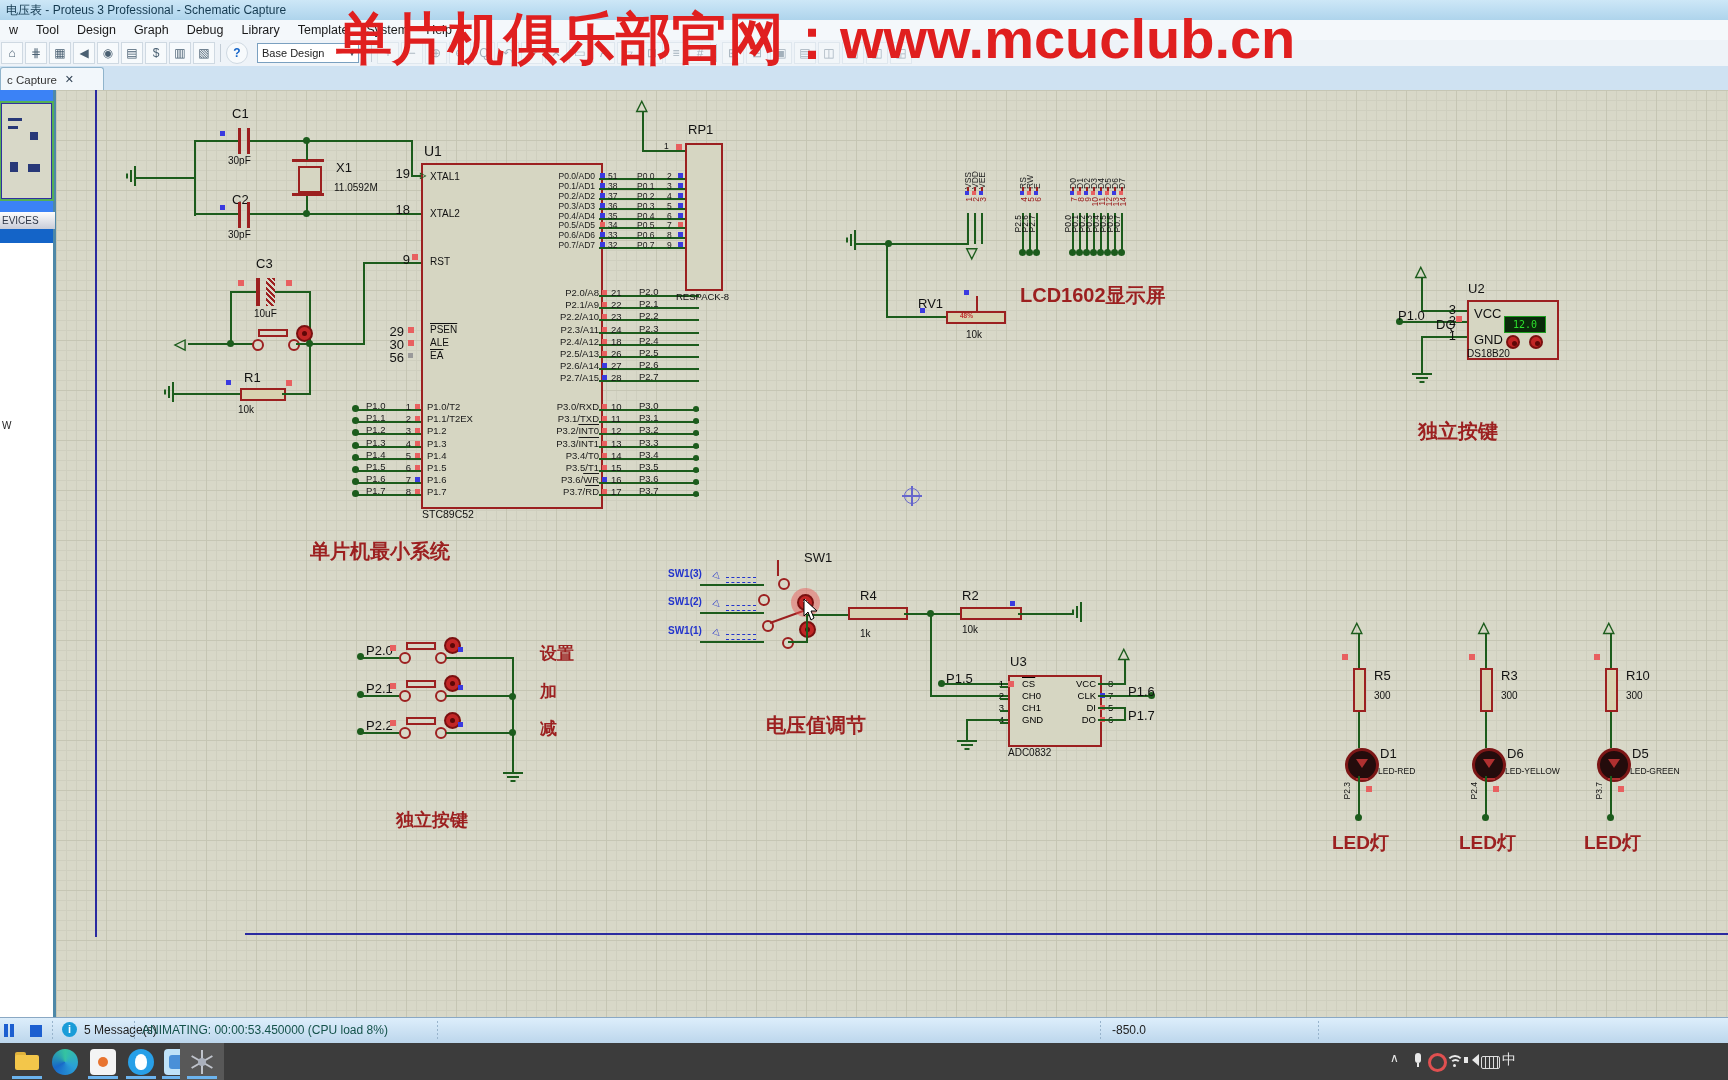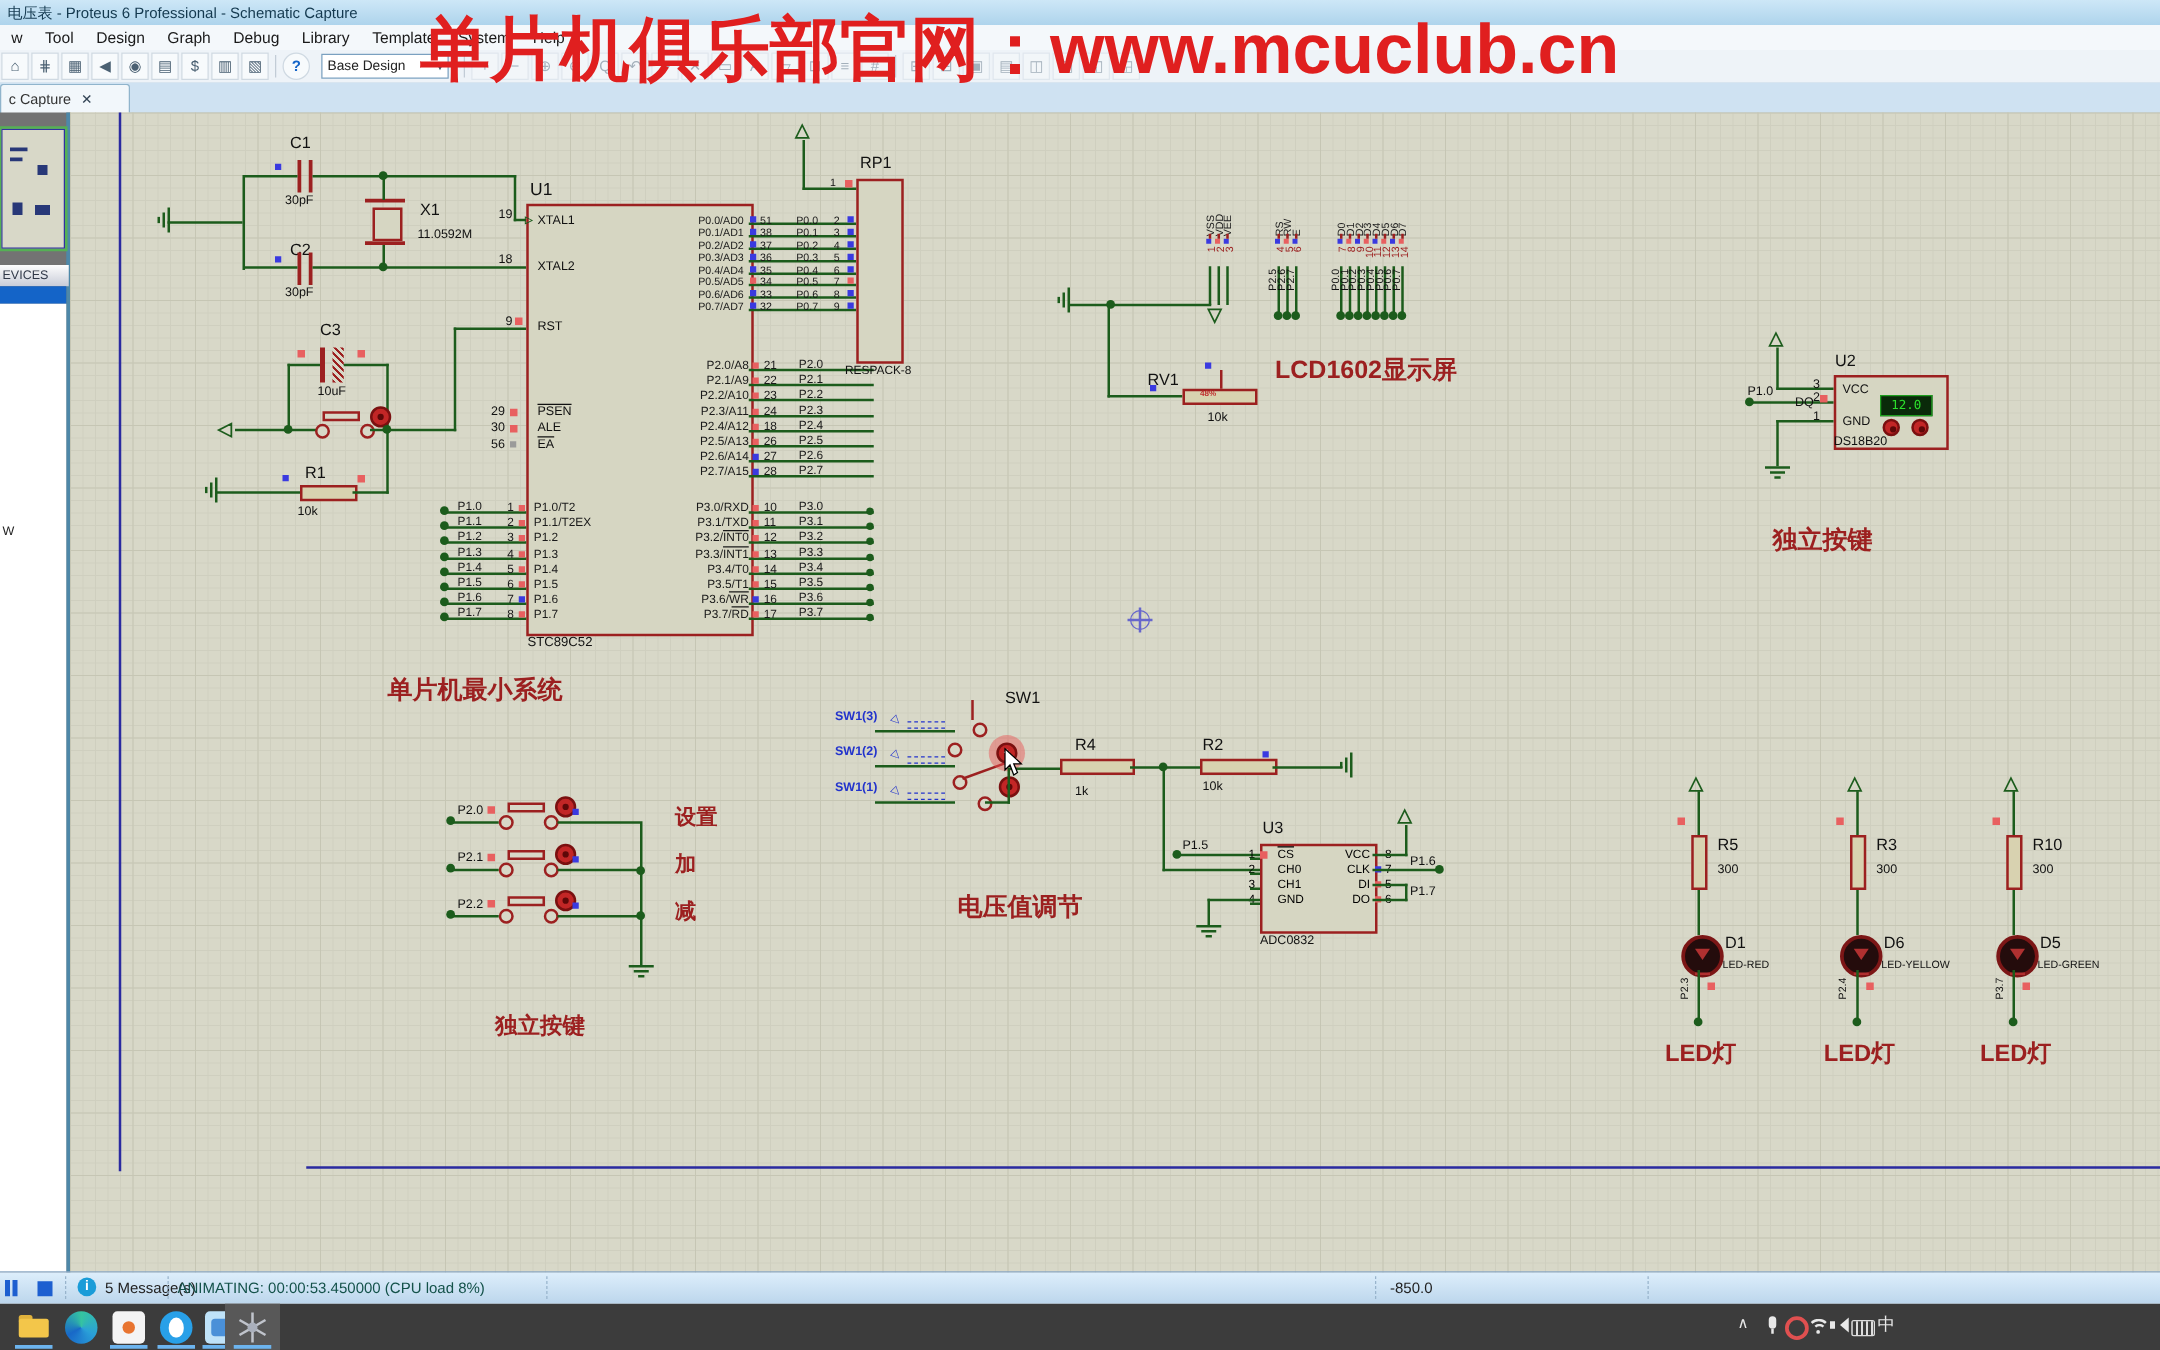--- a/index.html
+++ b/index.html
@@ -15,21 +15,21 @@
   .tbtn.faded{opacity:.45}
   .tsep{width:1px;height:18px;background:#c2ccd6;margin:0 4px}
   #design-select{width:92px;height:18px;margin:0 8px;border:1px solid #7aa0c0;background:#fff;font-size:11px;color:#222;
     display:inline-flex;align-items:center;justify-content:space-between;padding:0 4px}
   #design-select b{font-size:8px;color:#456}
   #tabbar{position:absolute;left:0;top:66px;right:0;height:24px;background:#cfe2f2;border-bottom:1px solid #90b4cc}
   #tab-capture{position:absolute;left:0;top:1px;width:90px;height:23px;background:#f2f7fb;border:1px solid #90b4cc;border-bottom:none;
     border-radius:3px 3px 0 0;font-size:11.5px;color:#333;display:flex;align-items:center;padding:0 6px;gap:8px}
   #tab-capture i{font-style:normal;color:#345;font-size:11px}
   
-  #sidebar{position:absolute;left:0;top:90px;width:53px;bottom:62px;background:#737373;border-right:3px solid #4e88a8}
+  #sidebar{position:absolute;left:0;top:90px;width:53px;bottom:62px;background:#3b82f6;border-right:3px solid #4e88a8}
   #minimap{position:absolute;left:1px;top:13px;width:49px;height:94px;background:#d8d8c8;border:1px solid #3030a0;outline:2px solid #55b055}
   #minimap i{position:absolute;background:#283878}
   #devices-header{position:absolute;left:0;top:122px;width:53px;height:17px;
     background:linear-gradient(#fdfdfd,#c8ccd8);font-size:10px;color:#303848;line-height:17px;padding-left:2px;overflow:hidden}
   #devices-selected{position:absolute;left:0;top:139px;width:53px;height:14px;background:#1464c8}
   #devices-list{position:absolute;left:0;top:153px;width:53px;bottom:0;background:#fff;font-size:10px;color:#222}
   #devices-list span{position:absolute;left:2px;top:177px}
   
   #canvas{position:absolute;left:56px;top:90px;right:0;height:928px;background-color:#d8d8c8;
     background-image:linear-gradient(#c6c6b4 1px,transparent 1px),linear-gradient(90deg,#c6c6b4 1px,transparent 1px),
@@ -42,21 +42,21 @@
   .wred{position:absolute;background:#9c2020}
   .jd{position:absolute;width:7px;height:7px;border-radius:50%;background:#1c5c1c}
   .mb{position:absolute;width:5px;height:5px;background:#3a3ae0}
   .mr{position:absolute;width:6px;height:6px;background:#e86060}
   .mg{position:absolute;width:5px;height:5px;background:#9a9a9a}
   .chip{position:absolute;border:2px solid #9c2020;background:#d6d6c2}
   .rh{position:absolute;height:9px;border:2px solid #9c2020;background:#d8d2b0}
   .rv{position:absolute;width:9px;border:2px solid #9c2020;background:#d8d2b0}
   .rd{position:absolute;font-size:13px;color:#111;white-space:nowrap}
   .vl{position:absolute;font-size:10px;color:#111;white-space:nowrap}
-  .net{position:absolute;font-size:10px;color:#111;white-space:nowrap}
+  .net{position:absolute;font-size:13px;color:#111;white-space:nowrap}
   .cjk{position:absolute;color:#9c2020;font-weight:700;white-space:nowrap}
   .pa{position:absolute;color:#1c5c1c;font-size:15px;line-height:14px;font-weight:700}
   .gnd{position:absolute;width:20px;height:12px}
   .gnd i{position:absolute;left:50%;transform:translateX(-50%);background:#1c5c1c;height:2px}
   .gnd i:nth-child(1){top:0;width:20px}.gnd i:nth-child(2){top:4px;width:12px}.gnd i:nth-child(3){top:8px;width:5px}
   .gr{transform:rotate(90deg)}
   .tc{position:absolute;width:8px;height:8px;border:2px solid #9c2020;border-radius:50%;background:#d8d8c8}
   .rb{position:absolute;width:13px;height:13px;border-radius:50%;background:#c22626;border:2px solid #7a1010;
       color:#fff;font-size:9px;line-height:13px;text-align:center;font-weight:700}
   .rb.glow{box-shadow:0 0 0 6px rgba(235,80,80,.45)}
@@ -215,21 +215,21 @@
   #tray-wifi i:nth-child(2){left:4px;top:6px;width:7px;height:7px}
   #tray-wifi b{position:absolute;left:7px;top:11px;width:3px;height:3px;border-radius:50%;background:#e8e8e8}
   #tray-spk i{position:absolute;left:0;top:4px;width:4px;height:6px;background:#e8e8e8}
   #tray-spk b{position:absolute;left:2px;top:1px;width:0;height:0;border:6px solid transparent;border-right:7px solid #e8e8e8}
   #tray-kbd{width:17px;height:11px;border:1px solid #ddd;border-radius:2px;margin-top:3px;
      background:repeating-linear-gradient(90deg,transparent 0 3px,#ddd 3px 4px)}
 </style>
 </head>
 <body>
 
-<div id="titlebar"><span>电压表 - Proteus 6 Professional - Schematic Capture</span></div>
+<div id="titlebar"><span>电压表 - Proteus 3 Professional - Schematic Capture</span></div>
 <div id="menubar">
 
 <span>w</span>
     <span>Tool</span>
     <span>Design</span>
     <span>Graph</span>
     <span>Debug</span>
     <span>Library</span>
     <span>Template</span>
     <span>System</span>

